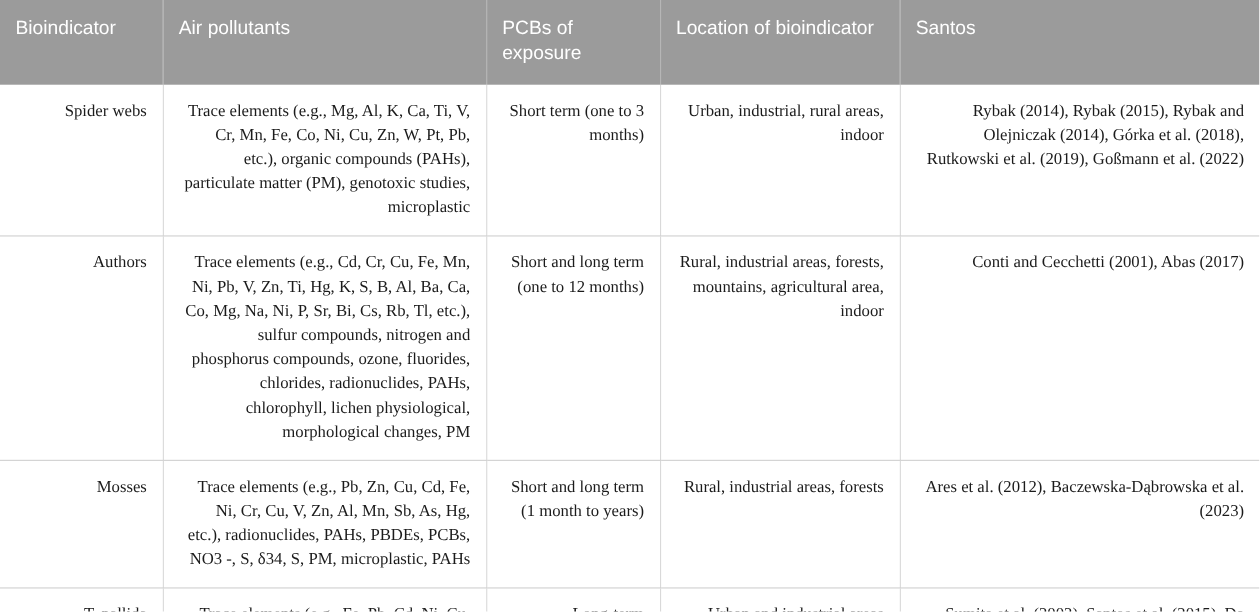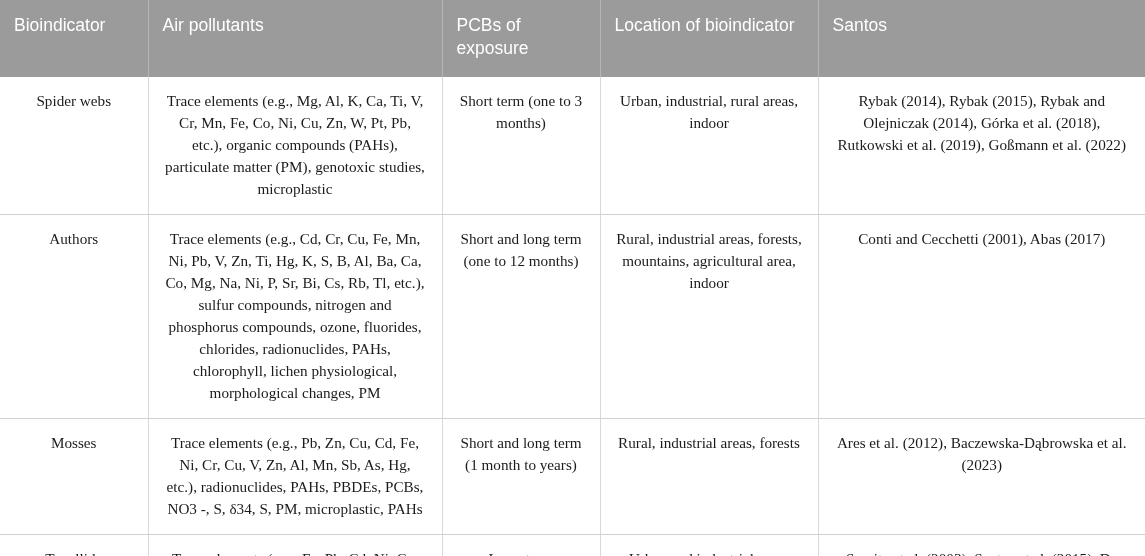--- a/index.html
+++ b/index.html
@@ -40,21 +40,21 @@
     box-sizing: border-box;
   }
   table.bioindicator-table thead th:last-child {
     border-right: none;
   }
   table.bioindicator-table tbody td {
     font-family: "Liberation Serif", "DejaVu Serif", serif;
     font-size: 15.2px;
     line-height: 1.45;
     color: #1b1b1b;
-    text-align: center;
+    text-align: right;
     vertical-align: top;
     padding: 13px 14px 14px 14px;
     border-right: 1px solid #d9d9d9;
     border-bottom: 1px solid #d0d0d0;
     box-sizing: border-box;
     word-wrap: break-word;
   }
   table.bioindicator-table tbody td:last-child {
     border-right: none;
   }

